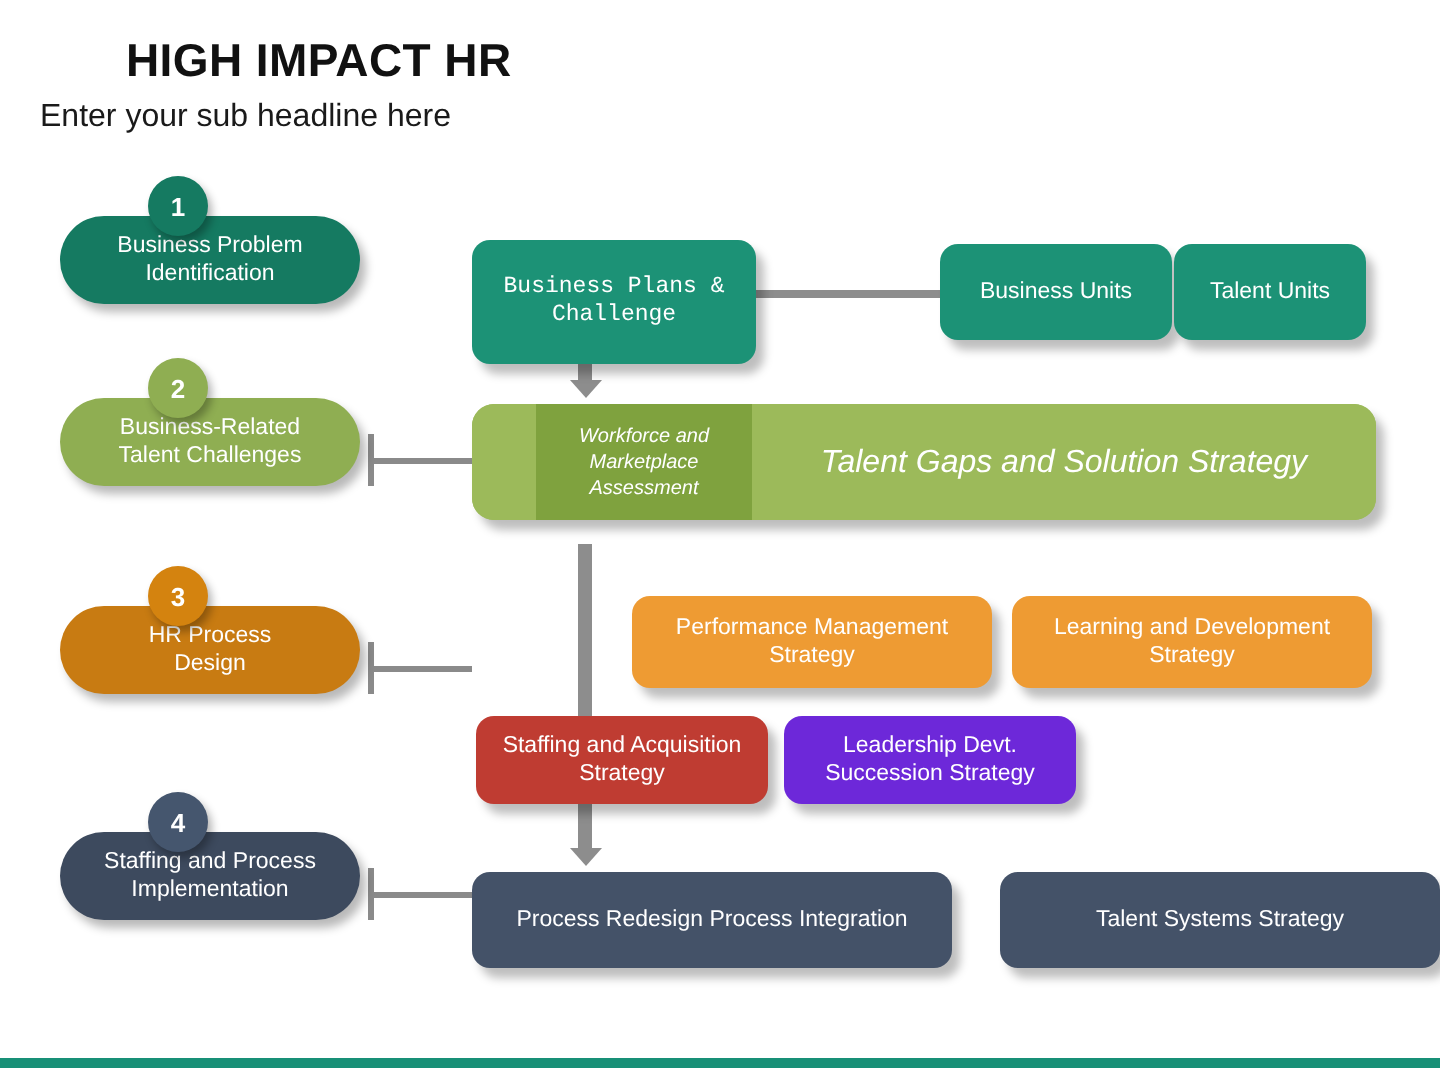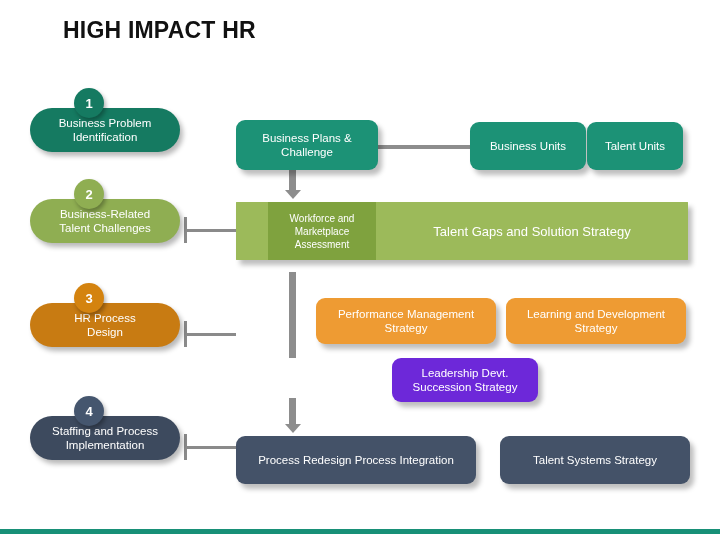--- a/index.html
+++ b/index.html
@@ -59,48 +59,49 @@
   
   .box{
     position:absolute;border-radius:9px;
     display:flex;align-items:center;justify-content:center;
     text-align:center;color:#ffffff;line-height:14px;
     font-size:11.5px;
     box-shadow:4px 5px 5px rgba(0,0,0,.26);
     box-sizing:border-box;
   }
   .green-wrap{
-    position:absolute;border-radius:1px;overflow:hidden;
+    position:absolute;border-radius:11px;overflow:hidden;
     box-shadow:4px 5px 5px rgba(0,0,0,.26);
-    display:flex;align-items:stretch;
+    display:flex;align-items:stretch;font-style:italic;
   }
   .green-seg{
     display:flex;align-items:center;justify-content:center;
     text-align:center;color:#ffffff;line-height:13px;
     box-sizing:border-box;
   }
   .seg-dark{font-size:10px;}
-  .seg-light{font-size:13px;line-height:15px;}
+  .seg-light{font-size:16px;line-height:15px;}
 
   
   .vline{position:absolute;width:7px;background:#8d8d8d;}
   .hline{position:absolute;height:4px;background:#8d8d8d;}
   .arrow-head{
     position:absolute;width:0;height:0;
     border-left:8px solid transparent;
     border-right:8px solid transparent;
     border-top:9px solid #8d8d8d;
   }
 </style>
 </head>
 <body>
 
 <div class="slide">
 
   <div class="title">HIGH IMPACT HR</div>
+  <div class="subtitle">Enter your sub headline here</div>
 
   <div class="step" style="left:30px;top:100px;">
     <div class="pill" style="background:#157A61;">
       <div>
         <span>Business Problem</span>
         <span>Identification</span>
       </div>
     </div>
     <div class="badge" style="background:#157A61;">1</div>
   </div>
@@ -144,21 +145,21 @@
   <div class="hline" style="left:378px;top:145px;width:96px;"></div>
 
   <div class="vline" style="left:289px;top:168px;height:24px;"></div>
   <div class="arrow-head" style="left:285px;top:190px;"></div>
 
   <div class="vline" style="left:289px;top:272px;height:86px;"></div>
 
   <div class="vline" style="left:289px;top:398px;height:28px;"></div>
   <div class="arrow-head" style="left:285px;top:424px;"></div>
 
-  <div class="box" style="left:236px;top:120px;width:142px;height:50px;background:#1C9276;">
+  <div class="box" style="left:236px;top:120px;width:142px;height:62px;background:#1C9276;font-family:Liberation Mono, monospace;">
     <div>
       <span>Business Plans</span>
       <span>&amp; Challenge</span>
     </div>
   </div>
 
   <div class="box" style="left:470px;top:122px;width:116px;height:48px;background:#1C9276;">
     <div>
       <span>Business</span>
       <span>Units</span>
@@ -196,37 +197,43 @@
     </div>
   </div>
 
   <div class="box" style="left:316px;top:298px;width:180px;height:46px;background:#EE9B33;">
     <div>
       <span>Performance Management</span>
       <span>Strategy</span>
     </div>
   </div>
 
+  <div class="box" style="left:238px;top:358px;width:146px;height:44px;background:#BF3C32;">
+    <div>
+      <span>Staffing and</span>
+      <span>Acquisition Strategy</span>
+    </div>
+  </div>
 
   <div class="box" style="left:392px;top:358px;width:146px;height:44px;background:#6d28d9;">
     <div>
       <span>Leadership Devt.</span>
       <span>Succession Strategy</span>
     </div>
   </div>
 
 
   <div class="box" style="left:236px;top:436px;width:240px;height:48px;background:#445268;">
     <div>
       <span>Process Redesign</span>
       <span>Process Integration</span>
     </div>
   </div>
 
-  <div class="box" style="left:500px;top:436px;width:190px;height:48px;background:#445268;">
+  <div class="box" style="left:500px;top:436px;width:220px;height:48px;background:#445268;">
     <div>
       <span>Talent Systems</span>
       <span>Strategy</span>
     </div>
   </div>
 
   <div class="bottom-bar"></div>
 
 </div>
 

